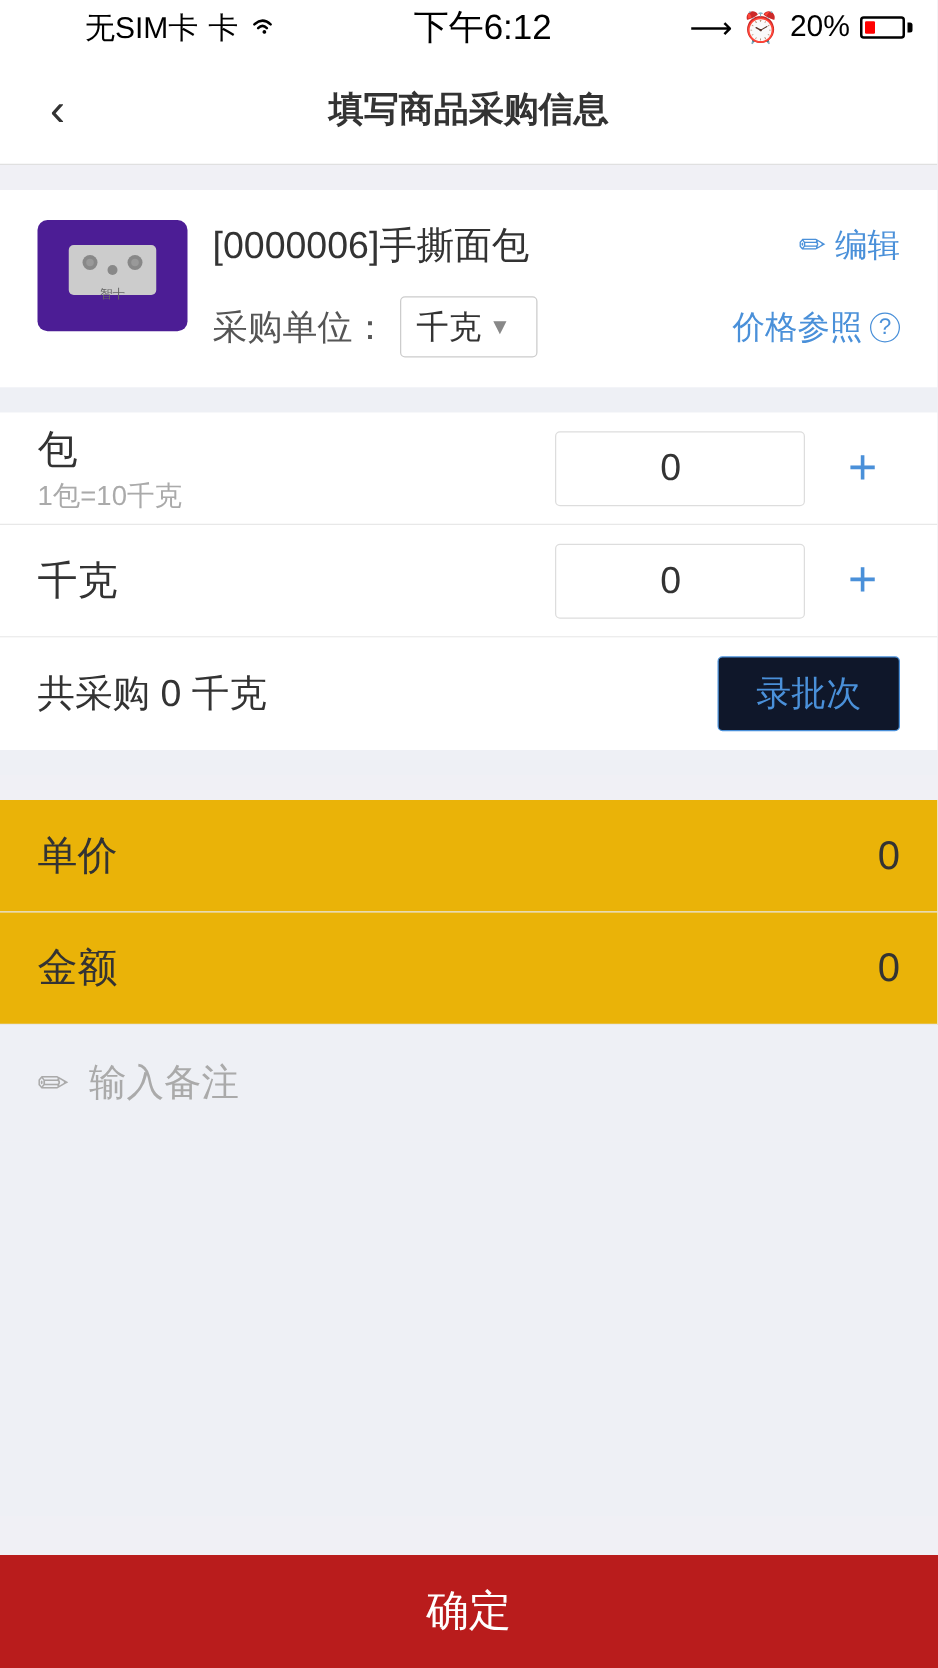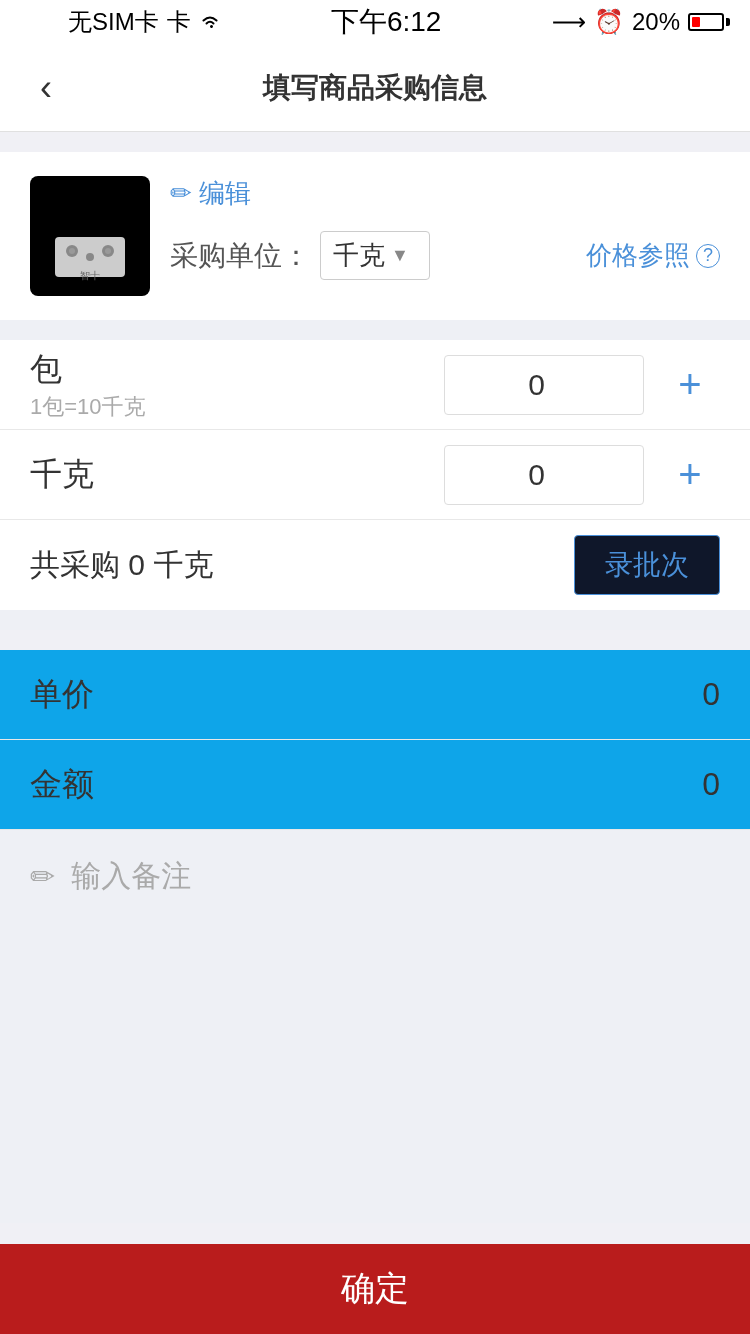--- a/index.html
+++ b/index.html
@@ -97,25 +97,25 @@
     .product-card {
       background: #fff;
       margin-top: 20px;
       padding: 24px 30px;
       display: flex;
       align-items: flex-start;
       gap: 20px;
     }
     .product-image {
       width: 120px;
-      height: 120px;
-      background: #000000;
+      height: 89px;
+      background: #4c1d95;
       border-radius: 8px;
       display: flex;
-      align-items: flex-end;
+      align-items: center;
       justify-content: center;
       flex-shrink: 0;
     }
     .product-image-inner {
       color: #888;
       font-size: 40px;
       text-align: center;
     }
     .product-info {
       flex: 1;
@@ -244,21 +244,21 @@
       color: #4a90d9;
       background: #0f172a;
       padding: 10px 30px;
       font-size: 28px;
       border-radius: 4px;
       cursor: pointer;
     }
 
     
     .price-section {
-      background: #0ea5e9;
+      background: #eab308;
       margin-top: 20px;
     }
     .price-row {
       display: flex;
       align-items: center;
       justify-content: space-between;
       padding: 0 30px;
       height: 90px;
       border-bottom: 1px solid #e8e8e8;
     }
@@ -359,20 +359,21 @@
         <circle cx="22" cy="24" r="3" fill="#999"></circle>
         <circle cx="40" cy="30" r="4" fill="#888"></circle>
         <circle cx="58" cy="24" r="6" fill="#888"></circle>
         <circle cx="58" cy="24" r="3" fill="#999"></circle>
         <text x="40" y="52" text-anchor="middle" font-size="10" fill="#666">智十</text>
       </svg>
     </div>
   </div>
   <div class="product-info">
     <div class="product-name-row">
+      <span class="product-name">[0000006]手撕面包</span>
       <span class="edit-btn">✏ 编辑</span>
     </div>
     <div class="unit-row">
       <div style="display:flex;align-items:center;gap:10px;">
         <span class="unit-label">采购单位：</span>
         <span class="unit-select">
           <span>千克</span>
           <span style="font-size:18px;color:#888;">▼</span>
         </span>
       </div>

